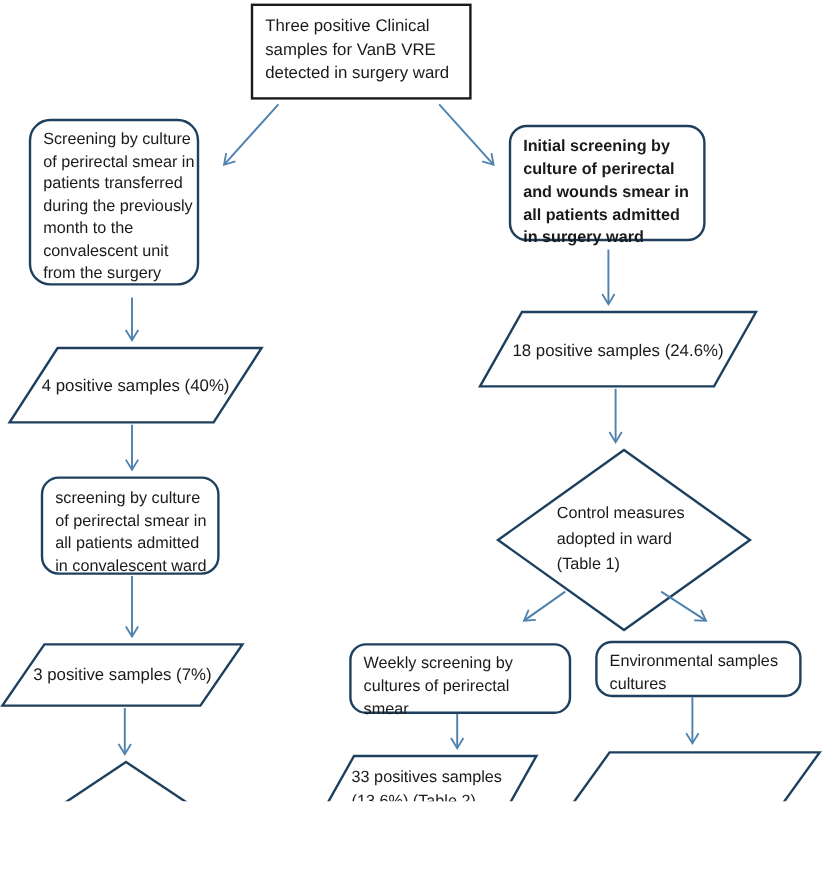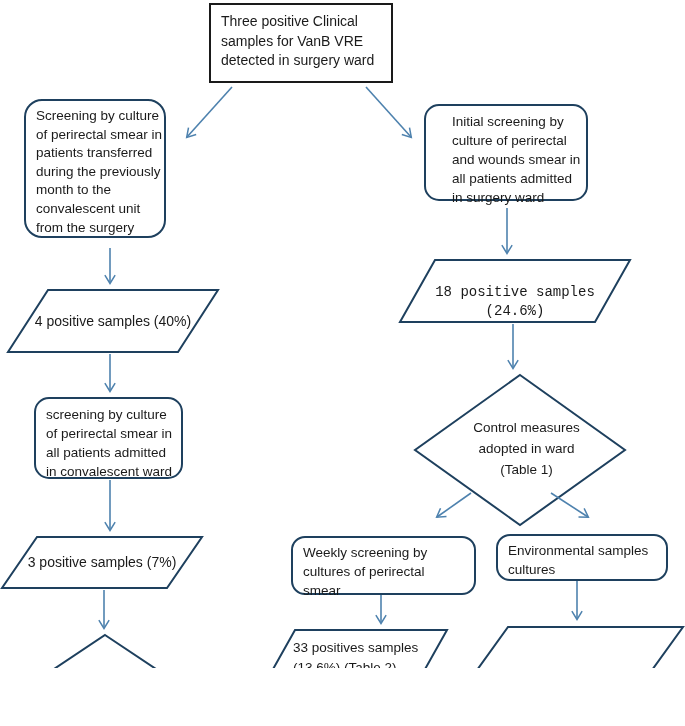--- a/index.html
+++ b/index.html
@@ -78,40 +78,40 @@
 detected in surgery ward</div>
 
   <div class="node-text" style="left:36px;top:107px;width:130px;line-height:18.6px;">Screening by culture
 of perirectal smear in
 patients transferred
 during the previously
 month to the
 convalescent unit
 from the surgery</div>
 
-  <div class="node-text" style="left:452px;top:112px;width:150px;">Initial screening by
+  <div class="node-text" style="left:436px;top:112px;width:150px;font-weight:bold;">Initial screening by
 culture of perirectal
 and wounds smear in
 all patients admitted
 in surgery ward</div>
 
   <div class="node-text center" style="left:13px;top:312px;width:200px;font-size:14px;">4 positive samples (40%)</div>
 
   <div class="node-text" style="left:46px;top:405px;width:140px;">screening by culture
 of perirectal smear in
 all patients admitted
 in convalescent ward</div>
 
   <div class="node-text center" style="left:2px;top:553px;width:200px;font-size:14px;">3 positive samples (7%)</div>
 
   <div class="node-text center" style="left:35px;top:668px;width:140px;font-size:14px;text-decoration:underline;">Stop screening</div>
 
-  <div class="node-text center" style="left:415px;top:283px;width:200px;font-size:14px;font-family:Liberation Mono, monospace;">18 positive samples (24.6%)</div>
+  <div class="node-text center" style="left:415px;top:283px;width:200px;font-size:14px;">18 positive samples (24.6%)</div>
 
-  <div class="node-text" style="left:464px;top:417px;width:125px;font-size:13.5px;line-height:21px;text-align:center;">Control measures
+  <div class="node-text" style="left:464px;top:417px;width:125px;font-size:13.5px;line-height:21px;">Control measures
 adopted in ward
 (Table 1)</div>
 
   <div class="node-text" style="left:303px;top:543px;width:165px;">Weekly screening by
 cultures of perirectal
 smear</div>
 
   <div class="node-text" style="left:508px;top:541px;width:160px;">Environmental samples
 cultures</div>
 

